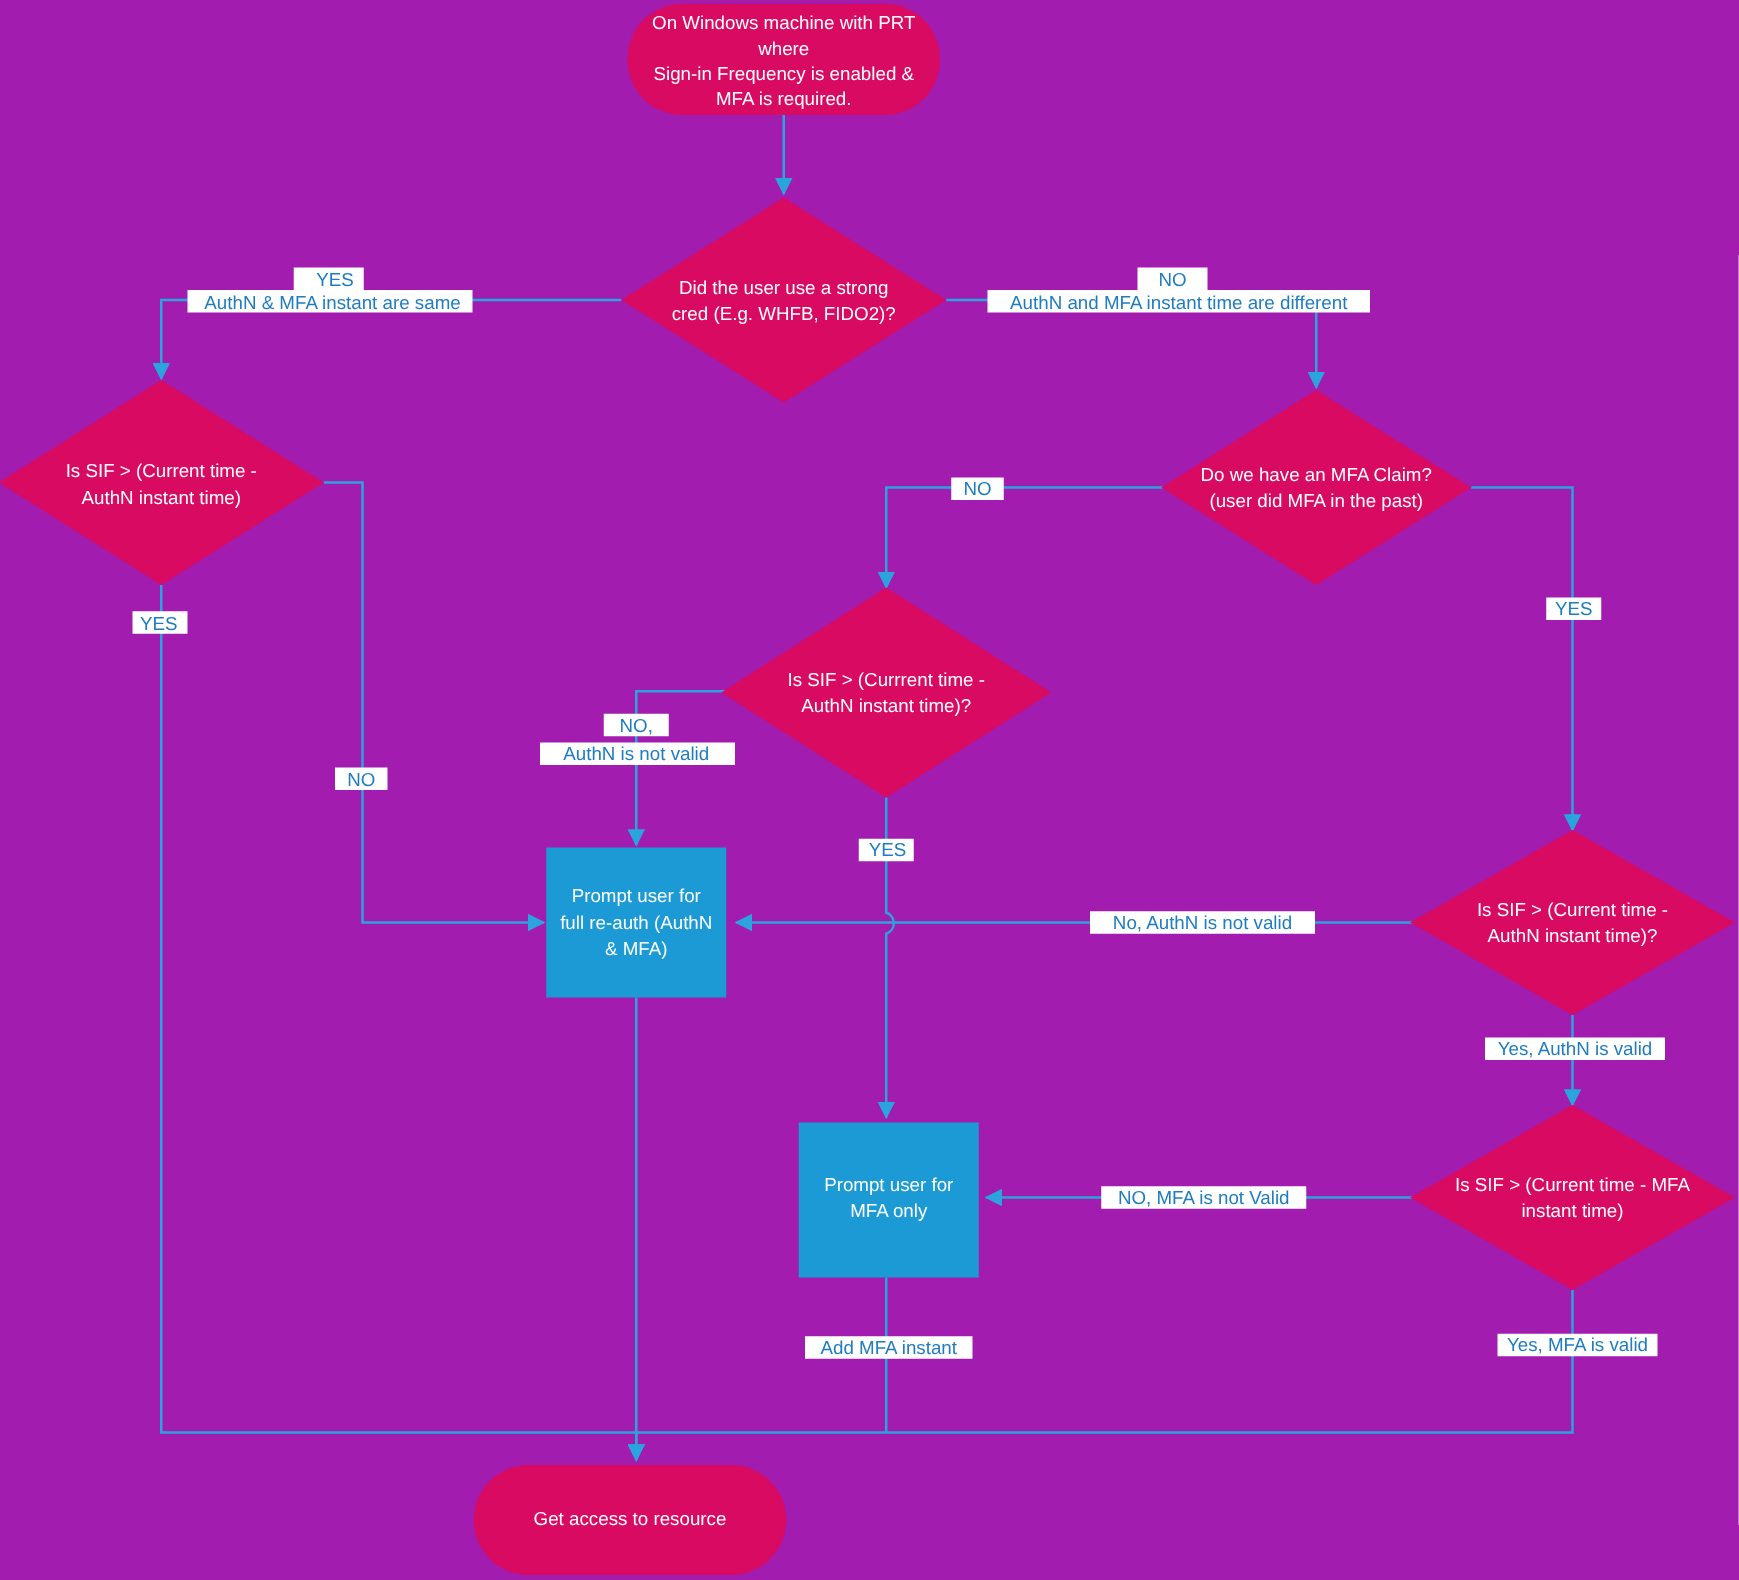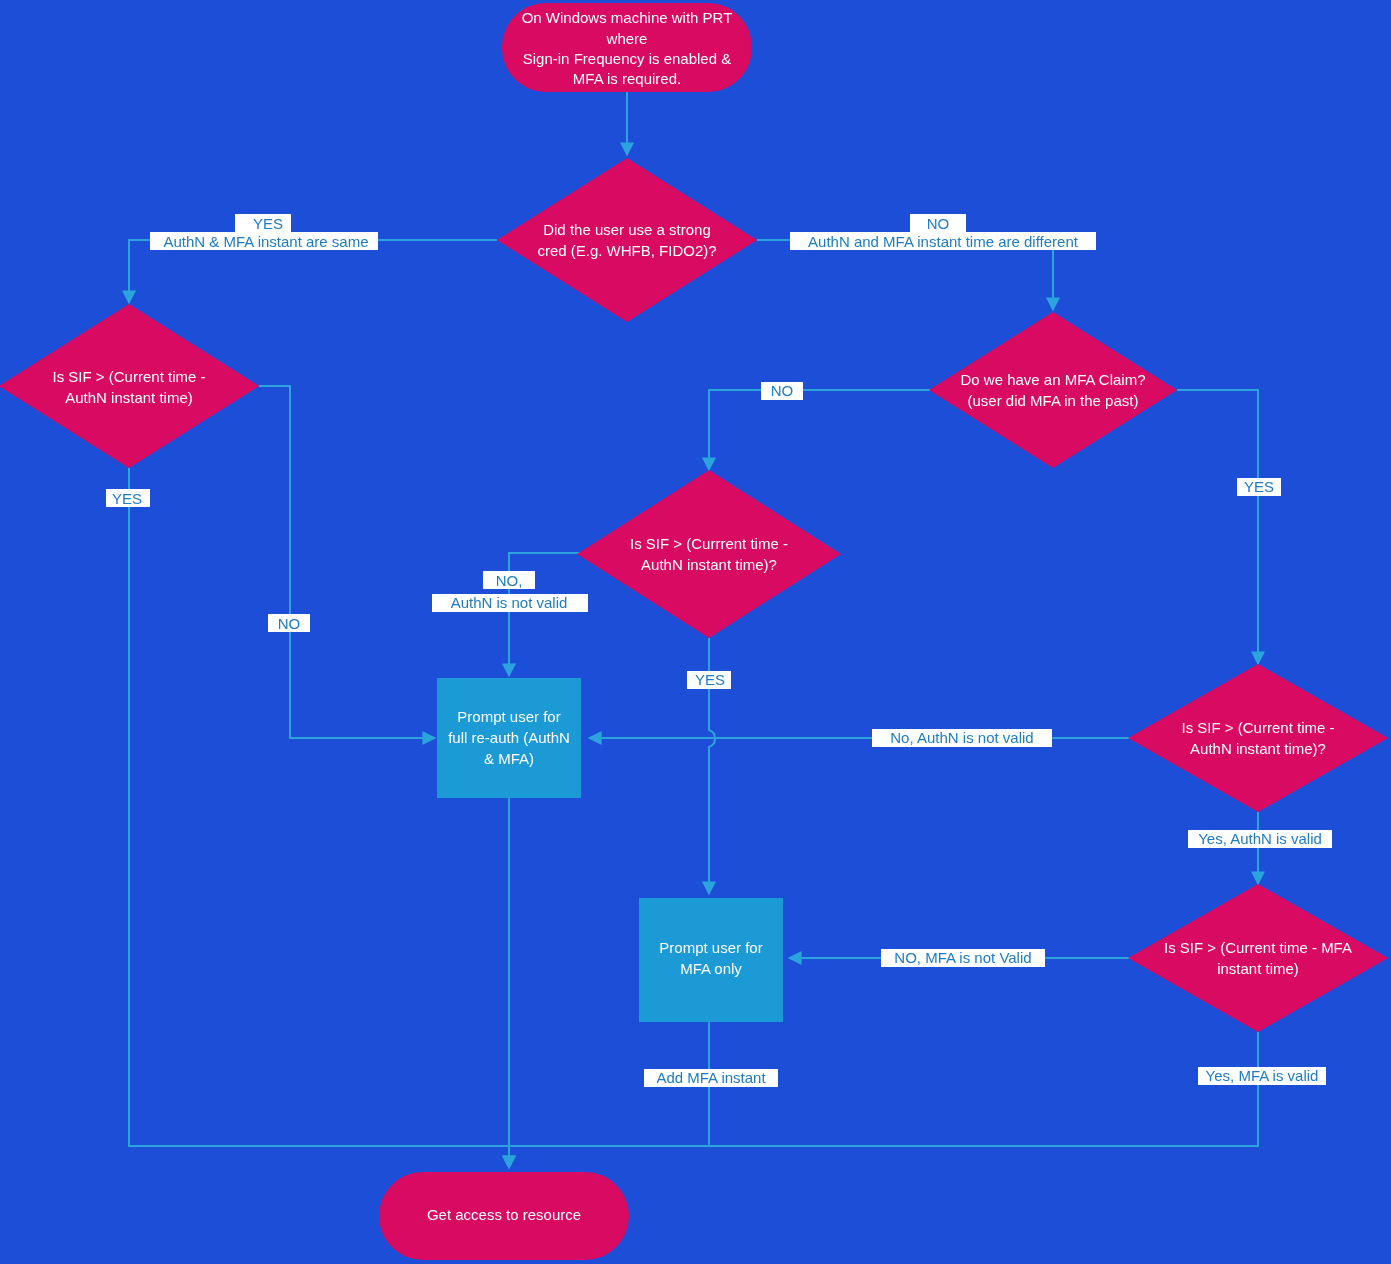--- a/index.html
+++ b/index.html
@@ -7,21 +7,21 @@
     padding: 0;
     background: #ffffff;
   }
   body {
     font-family: "Liberation Sans", sans-serif;
   }
   #flow-wrap {
     position: relative;
     width: 1391px;
     height: 1264px;
-    background: #1d4ed8;
+    background: #a21caf;
     overflow: hidden;
   }
   svg.flow-canvas {
     position: absolute;
     left: 0;
     top: 0;
     width: 1391px;
     height: 1264px;
     display: block;
   }

